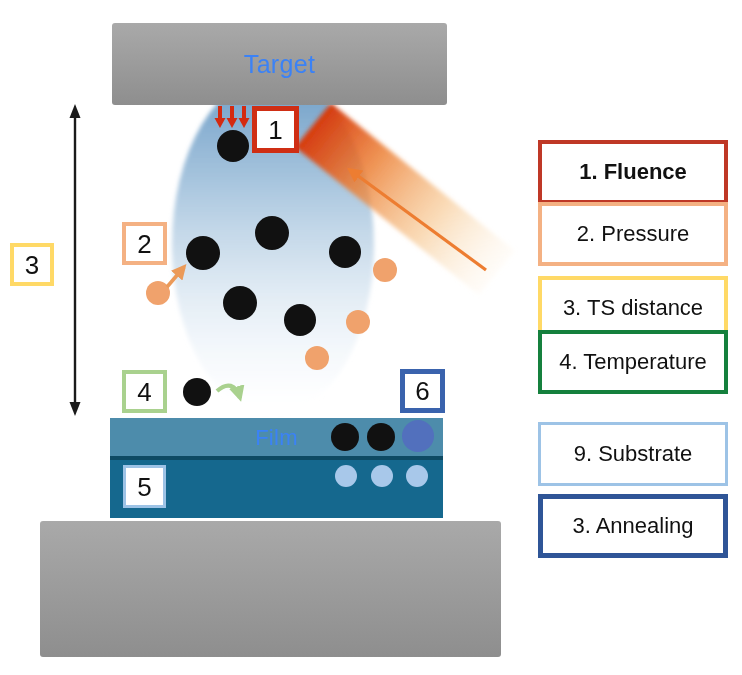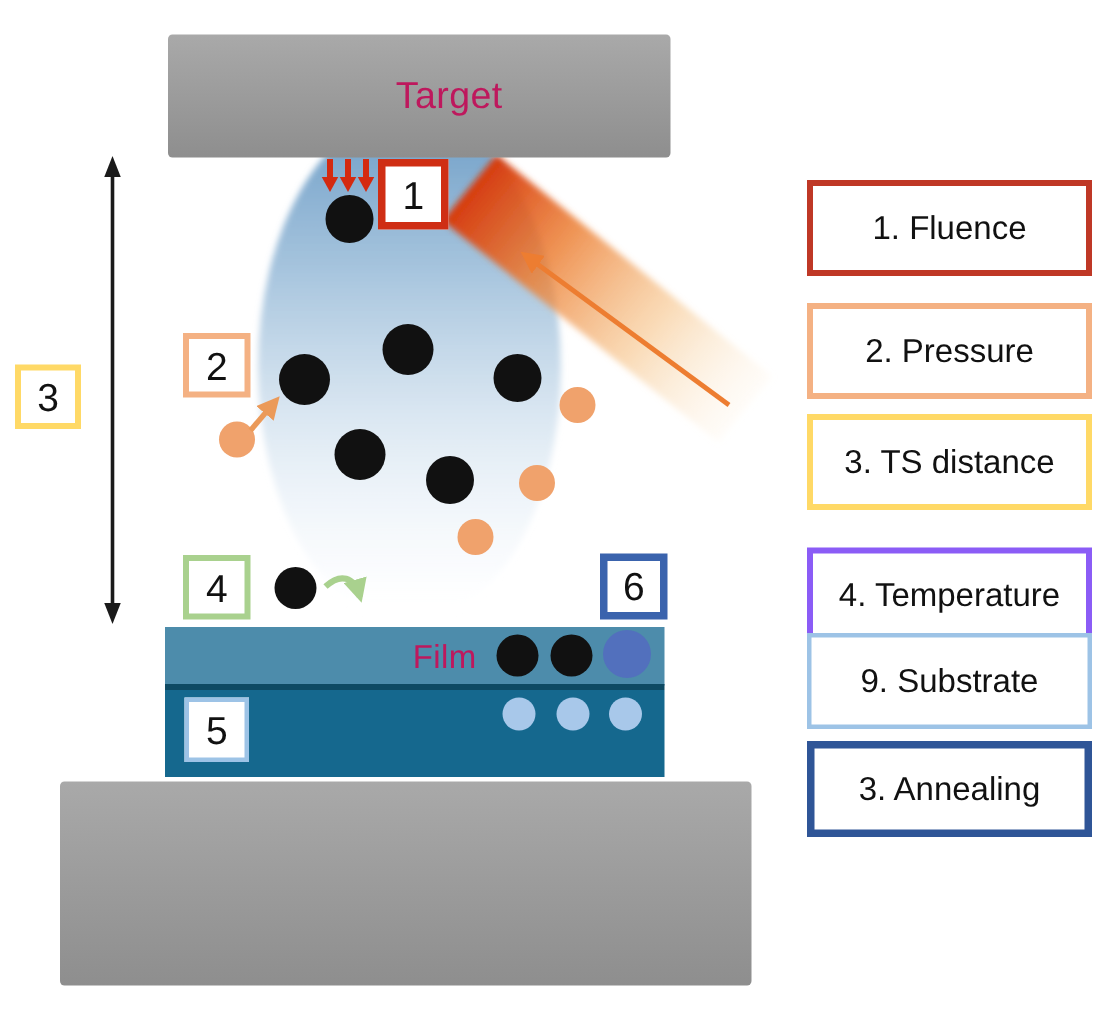--- a/index.html
+++ b/index.html
@@ -14,24 +14,23 @@
   .layer {
     position: absolute;
     left: 0; top: 0;
     width: 742px; height: 675px;
   }
   .bar-label {
     position: absolute;
     display: flex;
     align-items: center;
     justify-content: center;
-    color: #be185d;
+    color: #3b82f6;
     letter-spacing: 0.3px;
     pointer-events: none;
-    padding-left: 20px;
   }
   .bar-label.target    { left: 112px; top: 23px;  width: 335px; height: 82px;  font-size: 25px; }
   .bar-label.heater    { left: 40px;  top: 521px; width: 461px; height: 136px; font-size: 25px; }
   .bar-label.film      { left: 110px; top: 418px; width: 333px; height: 39px;  font-size: 22px; text-align: right; }
   .bar-label.substrate { left: 110px; top: 459px; width: 333px; height: 58px;  font-size: 22px; }
   .marker {
     position: absolute;
     box-sizing: border-box;
     background: #ffffff;
     display: flex;
@@ -53,24 +52,24 @@
     width: 190px;
     height: 64px;
     box-sizing: border-box;
     background: #ffffff;
     display: flex;
     align-items: center;
     justify-content: center;
     color: #111111;
     font-size: 22px;
   }
-  .legend-box.l1 { top: 120px; border: 4px solid #bf3826; }
+  .legend-box.l1 { top: 140px; border: 4px solid #bf3826; font-weight: bold; }
   .legend-box.l2 { top: 202px; border: 4px solid #f4b183; }
   .legend-box.l3 { top: 276px; border: 4px solid #ffd966; }
-  .legend-box.l4 { top: 365px; border: 4px solid #8b5cf6; text-align: right; }
+  .legend-box.l4 { top: 330px; border: 4px solid #15803d; text-align: right; }
   .legend-box.l5 { top: 422px; border: 3px solid #9dc3e6; }
   .legend-box.l6 { top: 494px; border: 5px solid #2f5597; }
 </style>
 </head>
 <body>
 
 <div class="stage">
 
   <svg class="layer" viewBox="0 0 742 675" aria-hidden="true">
     <defs>

